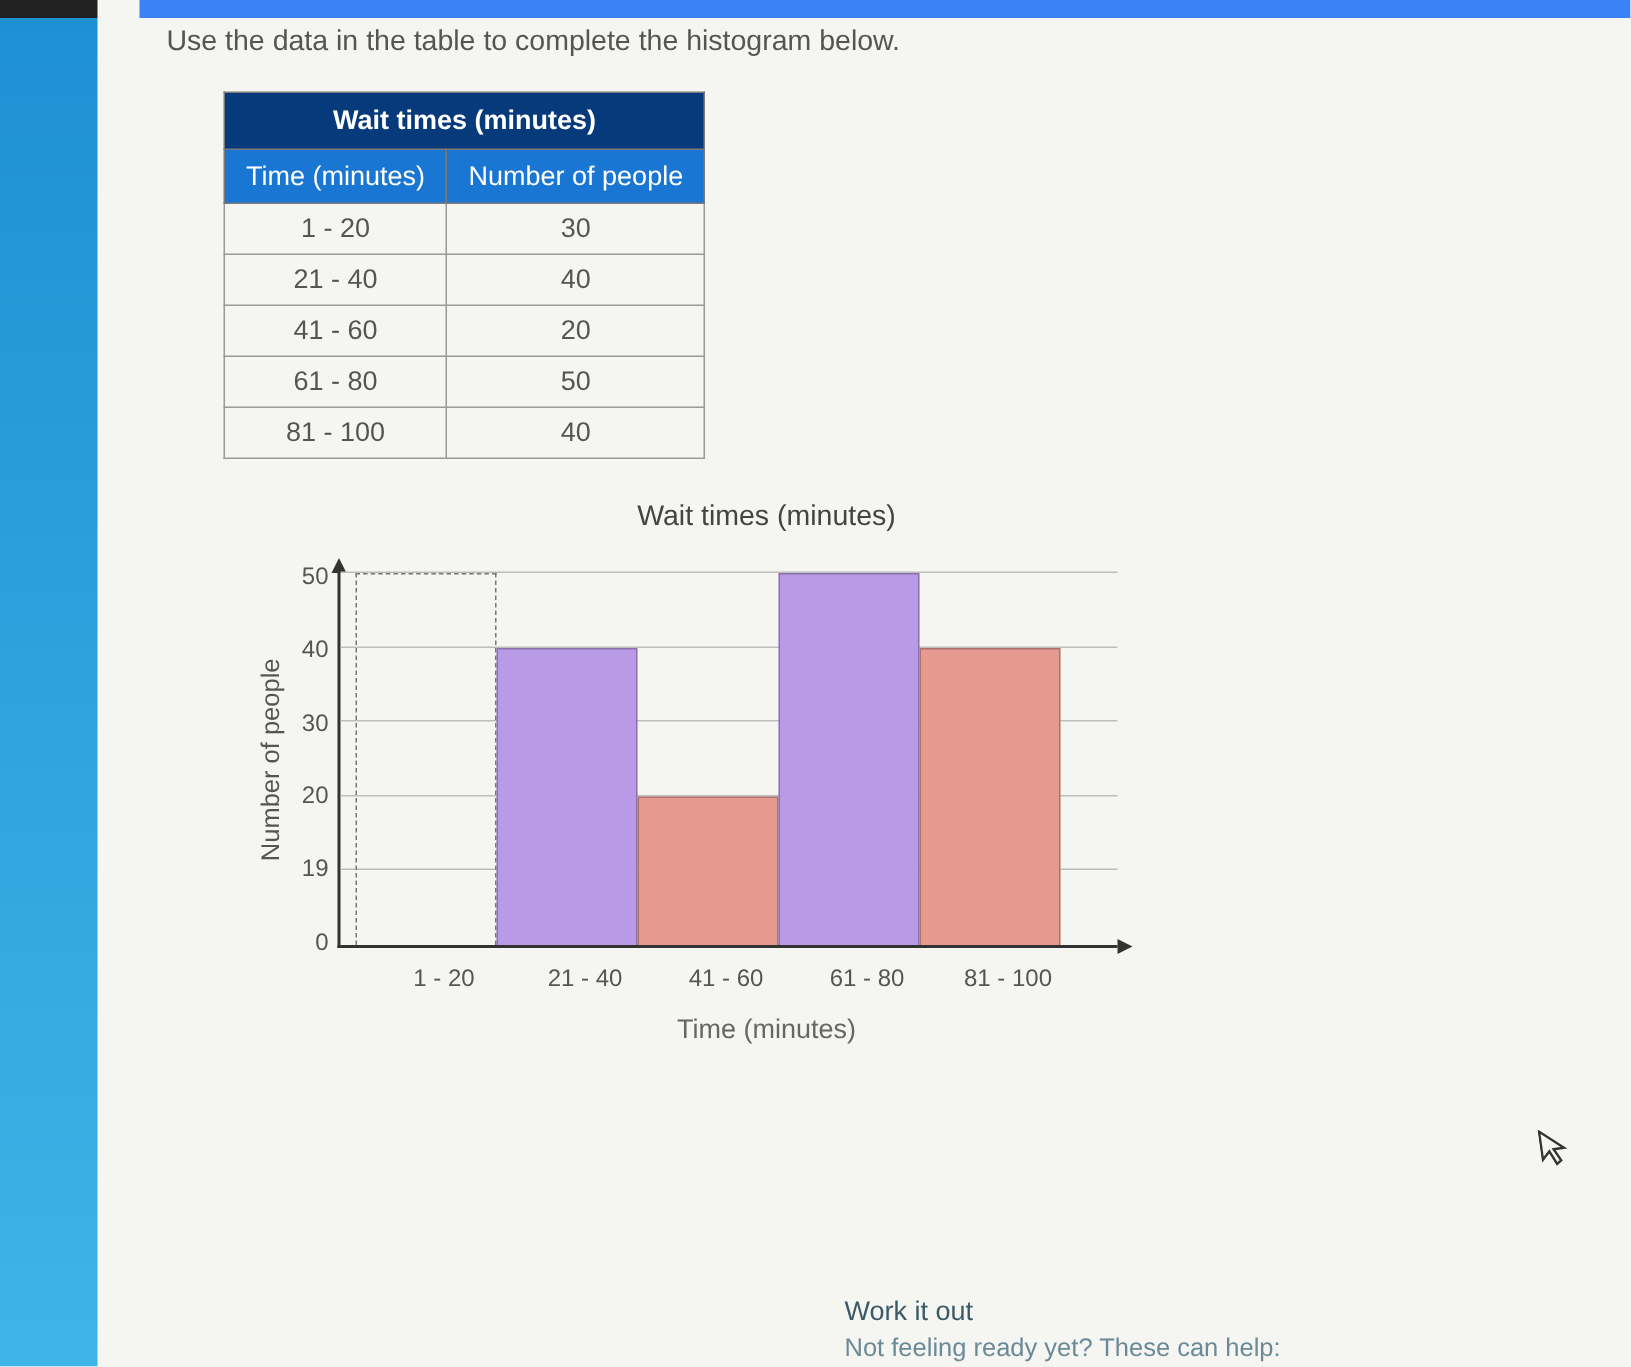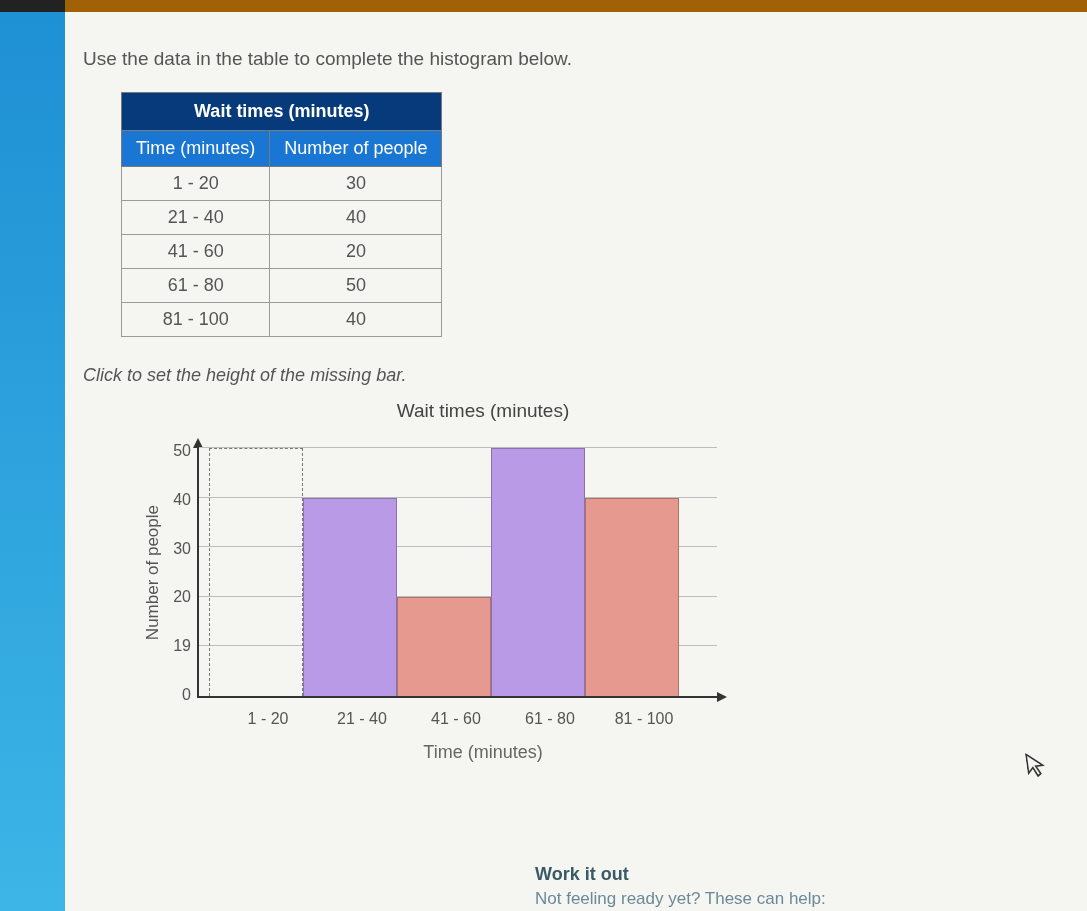--- a/index.html
+++ b/index.html
@@ -12,23 +12,24 @@
     height: 911px;
     overflow: hidden;
   }
   .left-stripe {
     width: 65px;
     background: linear-gradient(to bottom, #1e90d4, #3db5e6);
     border-top: 12px solid #222;
   }
   .main {
     flex: 1;
-    padding: 36px 20px 0 18px;
-    border-top: 12px solid #a16207;
+    padding: 5px 20px 0 18px;
+    border-top: 12px solid #3b82f6;
     position: relative;
+    margin-left: 28px;
   }
   .prompt {
     font-size: 19px;
     color: #555;
     margin-bottom: 22px;
   }
   
   .data-table {
     border-collapse: collapse;
     margin-left: 38px;
@@ -169,21 +170,21 @@
     font-size: 16px;
     cursor: pointer;
     box-shadow: 0 1px 2px rgba(0,0,0,.3);
   }
   .footer-area {
     position: absolute;
     bottom: 2px;
     left: 470px;
     color: #4a6a7a;
   }
-  .work-it { font-weight: 700; color: #3a5a68; font-size: 18px; }
+  .work-it { font-weight: 400; color: #3a5a68; font-size: 18px; }
   .nfry { color: #6a8a98; font-size: 17px; margin-top: 4px; }
   
   .cursor {
     position: absolute;
     right: 40px;
     top: 740px;
     font-size: 22px;
     color: #333;
     transform: rotate(-8deg);
   }
@@ -222,21 +223,20 @@
           <td>61 - 80</td>
           <td>50</td>
         </tr>
     <tr>
           <td>81 - 100</td>
           <td>40</td>
         </tr>
   </tbody>
     </table>
 
-  <p class="hint">Click to set the height of the missing bar.</p>
 
   <div class="chart-wrap">
     <div class="chart-title">Wait times (minutes)</div>
     <div class="chart-flex">
       <div class="ylabel">Number of people</div>
       <div class="yticks">
         <span>50</span>
         <span>40</span>
         <span>30</span>
         <span>20</span>

